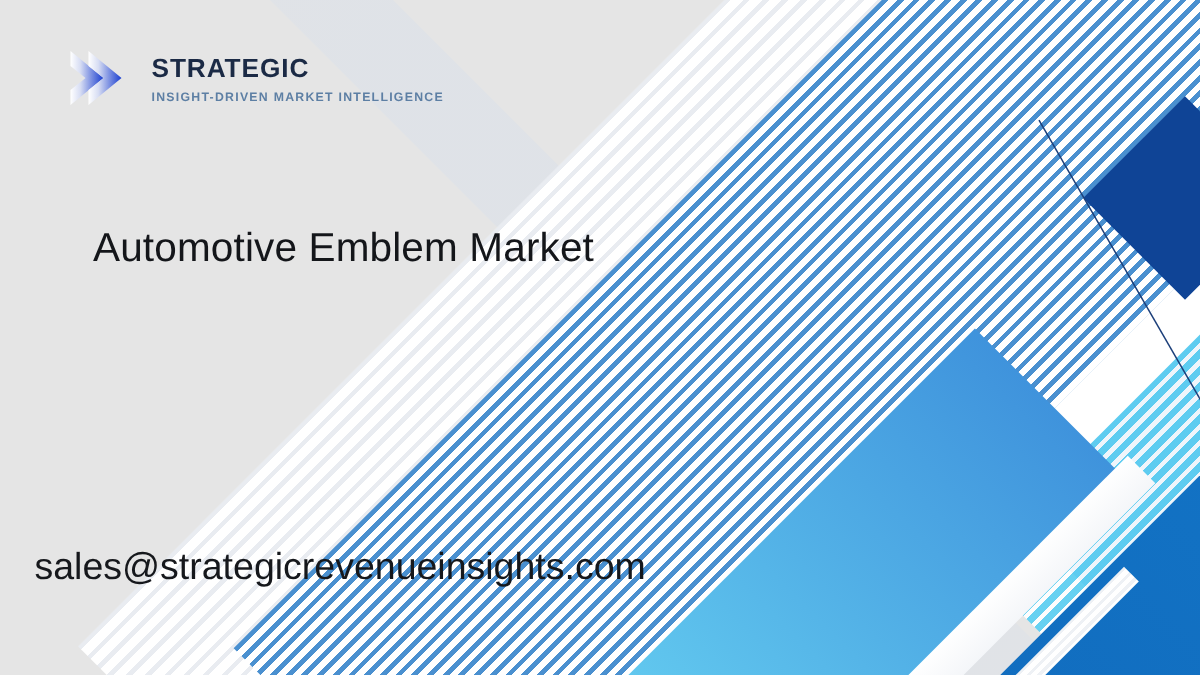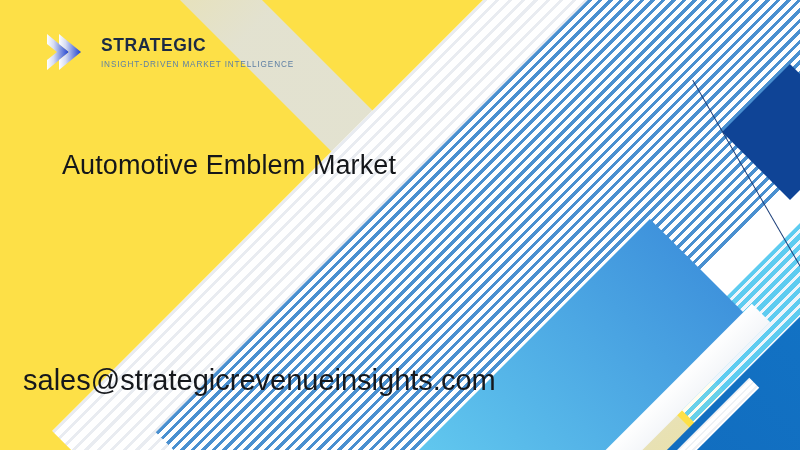--- a/index.html
+++ b/index.html
@@ -5,21 +5,21 @@
   html, body {
     margin: 0;
     padding: 0;
     background: #ffffff;
   }
   #slide {
     position: relative;
     width: 800px;
     height: 450px;
     overflow: hidden;
-    background: #fde047;
+    background: #e5e5e5;
     font-family: "Liberation Sans", sans-serif;
   }
 
   
   .art {
     position: absolute;
     inset: 0;
     overflow: hidden;
     pointer-events: none;
   }
@@ -162,40 +162,40 @@
     font-size: 17.5px;
     font-weight: bold;
     letter-spacing: .6px;
     line-height: 19px;
     color: #1b2a45;
     white-space: nowrap;
   }
   .logo-tag {
     margin-top: 5px;
     font-size: 8.2px;
-    font-weight: normal;
+    font-weight: bold;
     letter-spacing: .85px;
     color: #5d7fa4;
     white-space: nowrap;
   }
 
   
   .headline {
     position: absolute;
     left: 62px; top: 150px;
     font-size: 27px;
     font-weight: normal;
     color: #14161a;
     letter-spacing: .1px;
     white-space: nowrap;
   }
   .contact {
     position: absolute;
     left: 23px; top: 364px;
-    font-size: 29px;
+    font-size: 25px;
     font-weight: normal;
     color: #16181c;
     letter-spacing: 0;
     white-space: nowrap;
   }
 </style>
 </head>
 <body>
 
 <div id="slide">

